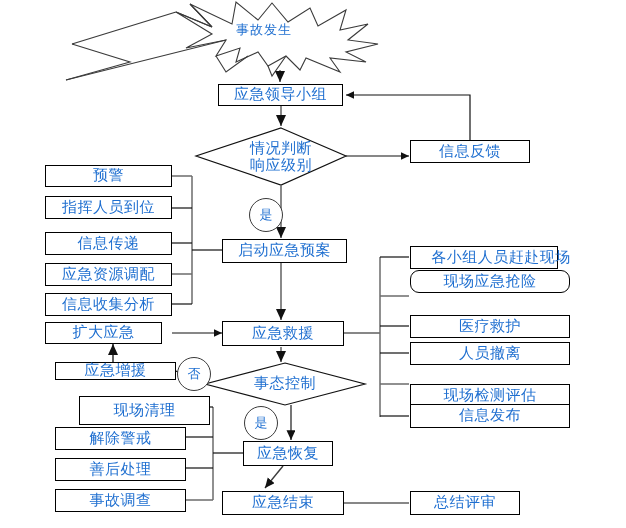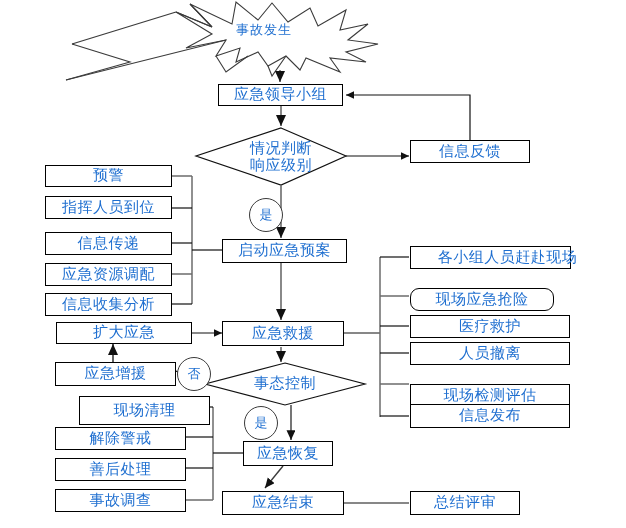--- a/index.html
+++ b/index.html
@@ -171,25 +171,25 @@
   </div>
 
   <div class="node box" style="left:222px;top:491px;width:122px;height:24px;">
     <span>应急结束</span>
   </div>
 
   <div class="node box" style="left:410px;top:491px;width:110px;height:24px;">
     <span>总结评审</span>
   </div>
 
-  <div class="node box" style="left:56px;top:322px;width:136px;height:22px;">
+  <div class="node box" style="left:45px;top:322px;width:117px;height:22px;">
     <span>扩大应急</span>
   </div>
 
-  <div class="node box" style="left:55px;top:362px;width:121px;height:24px;">
+  <div class="node box" style="left:55px;top:362px;width:121px;height:18px;">
     <span>应急增援</span>
   </div>
 
   <div class="node box" style="left:45px;top:165px;width:127px;height:22px;">
     <span>预警</span>
   </div>
   <div class="node box" style="left:45px;top:196px;width:127px;height:23px;">
     <span>指挥人员到位</span>
   </div>
   <div class="node box" style="left:45px;top:232px;width:127px;height:23px;">
@@ -208,24 +208,24 @@
   <div class="node box" style="left:55px;top:427px;width:131px;height:23px;">
     <span>解除警戒</span>
   </div>
   <div class="node box" style="left:55px;top:458px;width:131px;height:23px;">
     <span>善后处理</span>
   </div>
   <div class="node box" style="left:55px;top:489px;width:131px;height:23px;">
     <span>事故调查</span>
   </div>
 
-  <div class="node box" style="left:410px;top:246px;width:161px;height:23px;padding-left:34px;">
+  <div class="node box" style="left:410px;top:246px;width:148px;height:23px;padding-left:34px;">
     <span>各小组人员赶赴现场</span>
   </div>
-  <div class="node box" style="left:410px;top:288px;width:144px;height:23px;border-radius:9px;">
+  <div class="node box" style="left:410px;top:270px;width:160px;height:23px;border-radius:9px;">
     <span>现场应急抢险</span>
   </div>
   <div class="node box" style="left:410px;top:315px;width:160px;height:23px;">
     <span>医疗救护</span>
   </div>
   <div class="node box" style="left:410px;top:342px;width:160px;height:23px;">
     <span>人员撤离</span>
   </div>
   <div class="node box" style="left:410px;top:373px;width:160px;height:23px;margin-top:11px;">
     <span>现场检测评估</span>

